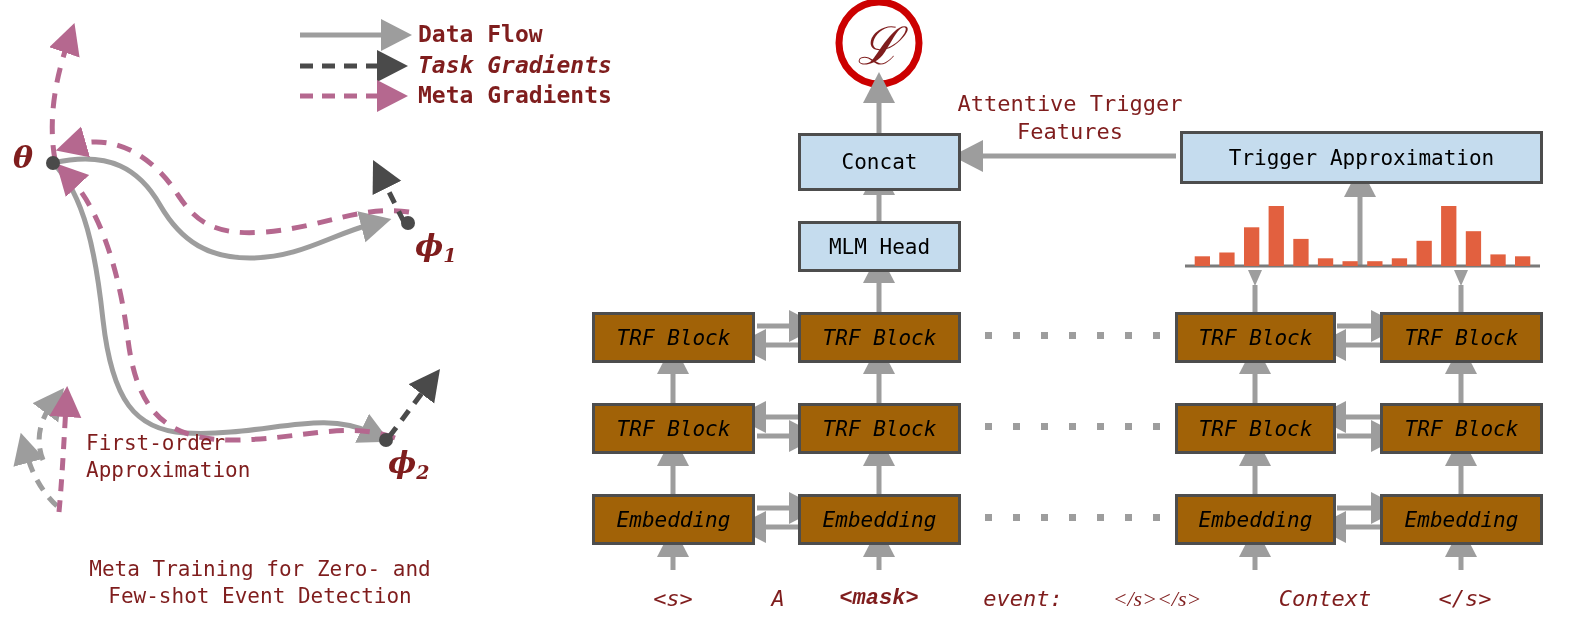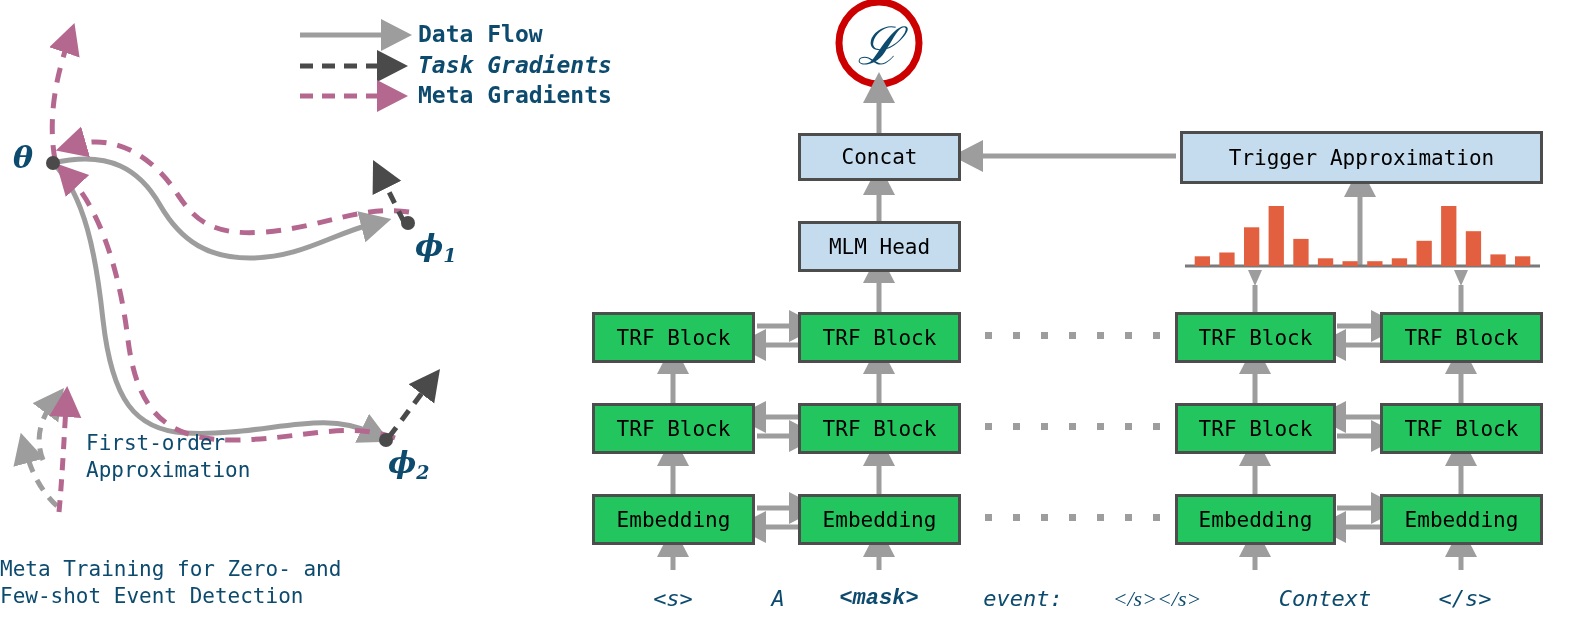--- a/index.html
+++ b/index.html
@@ -5,29 +5,29 @@
   html,body{margin:0;padding:0;background:#ffffff;}
   body{width:1581px;height:636px;overflow:hidden;
        font-family:"DejaVu Sans Mono","Liberation Mono",monospace;}
   #stage{position:relative;width:1581px;height:636px;background:#fff;}
   svg.layer{position:absolute;left:0;top:0;width:1581px;height:636px;}
 
   .box{position:absolute;box-sizing:border-box;display:flex;align-items:center;
        justify-content:center;border:3px solid #4d4d4d;
        font-family:"DejaVu Sans Mono","Liberation Mono",monospace;
        font-size:21px;color:#000;letter-spacing:0px;white-space:nowrap;}
-  .box.gray{background:#22c55e;}
+  .box.gray{background:#a16207;font-style:italic;}
   .box.blue{background:#c5dcee;}
 
   .lbl{position:absolute;font-family:"DejaVu Sans Mono","Liberation Mono",monospace;
-       color:#0c4a6e;white-space:nowrap;}
+       color:#7f1d1d;white-space:nowrap;}
   .tok{font-size:22px;font-style:italic;text-align:center;}
   .tok.b{font-weight:bold;}
   .legend-txt{font-size:23px;font-weight:bold;}
-  .cap{font-size:21px;line-height:1.3;}
+  .cap{font-size:21px;text-align:center;line-height:1.3;}
   .atf{font-size:22px;text-align:center;line-height:1.25;}
   .sym{font-family:"DejaVu Serif","Liberation Serif",serif;font-weight:bold;
        font-style:italic;font-size:30px;}
   .sub{font-size:19px;}
 </style>
 </head>
 <body>
 
 <div id="stage">
 
@@ -220,22 +220,26 @@
 
   <div class="lbl cap" style="left:0px;top:556px;width:520px;">
     <div>Meta Training for Zero- and</div>
     <div>Few-shot Event Detection</div>
   </div>
 
   <div class="lbl" style="left:839px;top:8px;width:80px;text-align:center;
        font-family:'DejaVu Serif','Liberation Serif',serif;font-size:52px;
        font-style:italic;">ℒ</div>
 
-
-  <div class="box blue" style="left:798px;top:133px;width:163px;height:48px;">Concat</div>
+  <div class="lbl atf" style="left:950px;top:90px;width:240px;">
+    <div>Attentive Trigger</div>
+    <div>Features</div>
+  </div>
+
+  <div class="box blue" style="left:798px;top:133px;width:163px;height:58px;">Concat</div>
   <div class="box blue" style="left:798px;top:221px;width:163px;height:51px;">MLM Head</div>
   <div class="box blue" style="left:1180px;top:131px;width:363px;height:53px;">Trigger Approximation</div>
 
   <div class="box gray" style="left:592px;top:312px;width:163px;height:51px;">TRF Block</div>
   <div class="box gray" style="left:798px;top:312px;width:163px;height:51px;">TRF Block</div>
   <div class="box gray" style="left:1175px;top:312px;width:161px;height:51px;">TRF Block</div>
   <div class="box gray" style="left:1380px;top:312px;width:163px;height:51px;">TRF Block</div>
 
   <div class="box gray" style="left:592px;top:403px;width:163px;height:51px;">TRF Block</div>
   <div class="box gray" style="left:798px;top:403px;width:163px;height:51px;">TRF Block</div>

